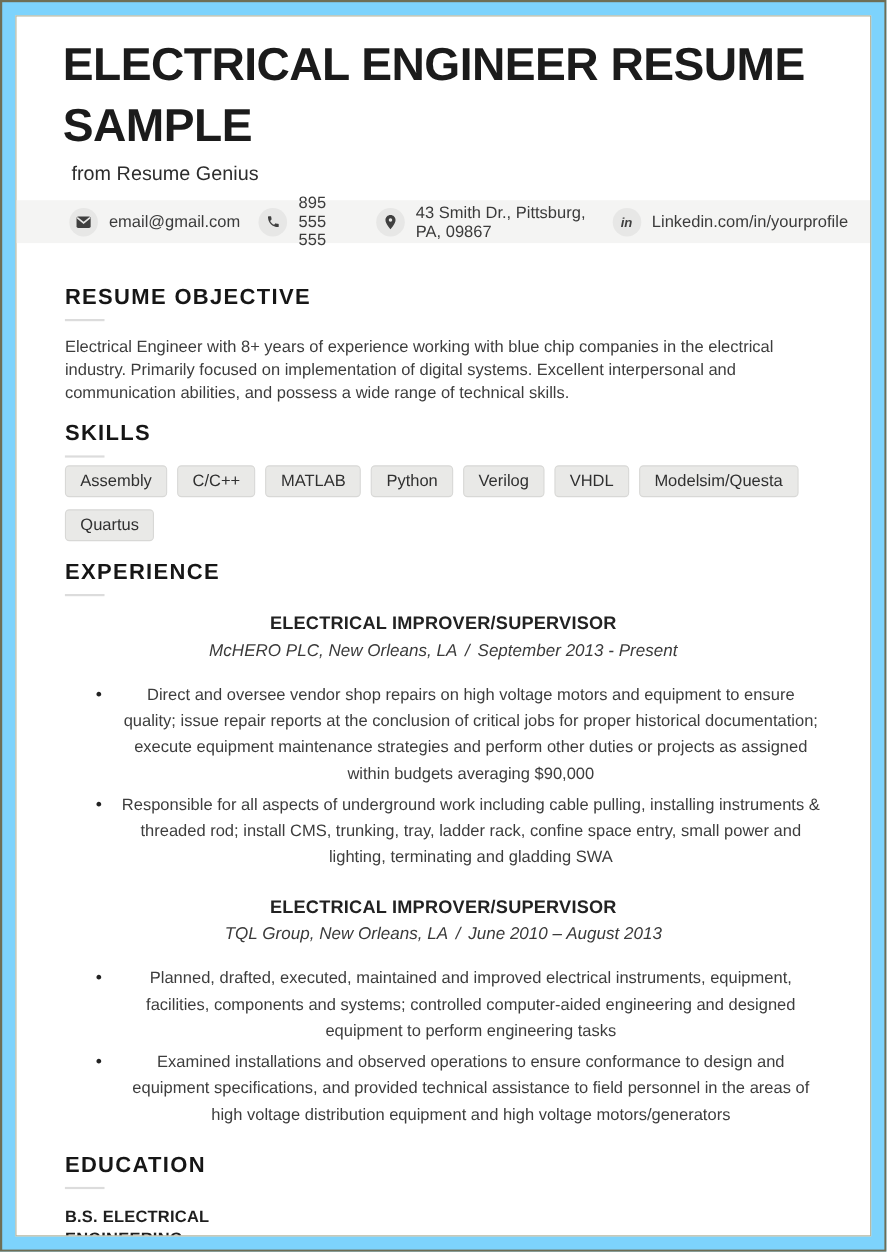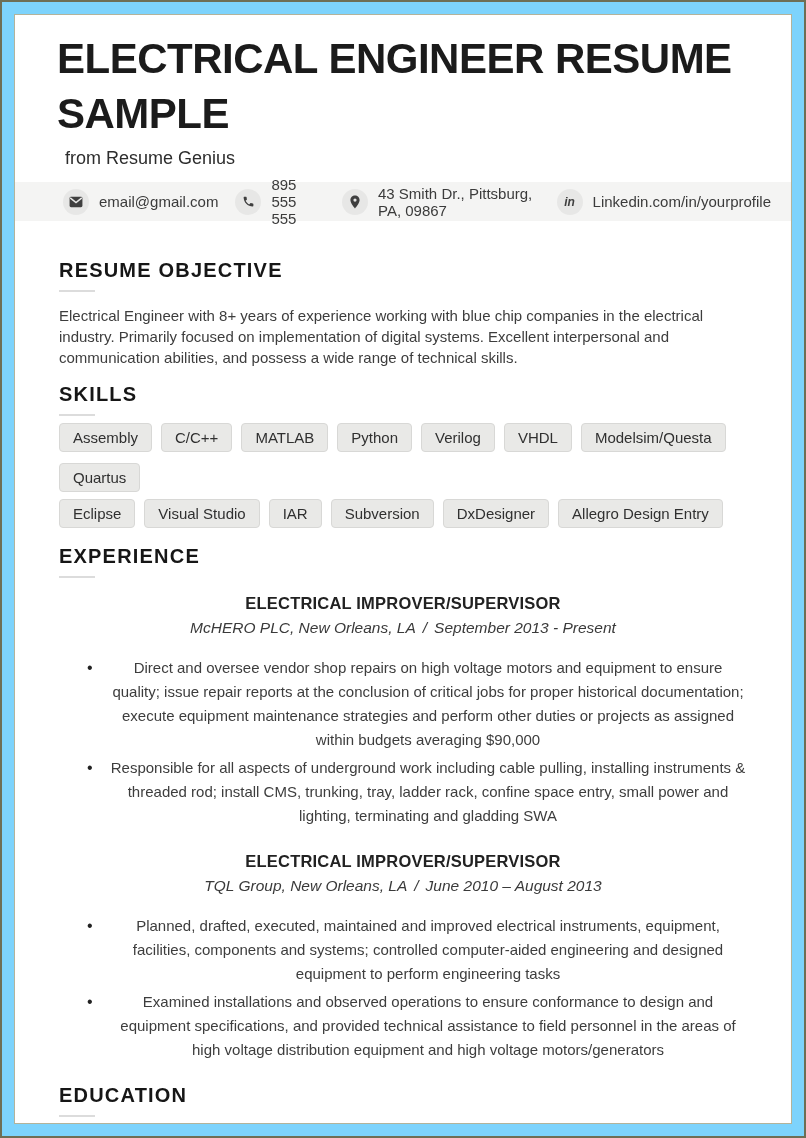--- a/index.html
+++ b/index.html
@@ -173,28 +173,20 @@
         <div class="skill-row">
           <span class="skill-tag">Assembly</span>
           <span class="skill-tag">C/C++</span>
           <span class="skill-tag">MATLAB</span>
           <span class="skill-tag">Python</span>
           <span class="skill-tag">Verilog</span>
           <span class="skill-tag">VHDL</span>
           <span class="skill-tag">Modelsim/Questa</span>
           <span class="skill-tag">Quartus</span>
         </div>
-        <div class="skill-row">
-          <span class="skill-tag">Eclipse</span>
-          <span class="skill-tag">Visual Studio</span>
-          <span class="skill-tag">IAR</span>
-          <span class="skill-tag">Subversion</span>
-          <span class="skill-tag">DxDesigner</span>
-          <span class="skill-tag">Allegro Design Entry</span>
-        </div>
       </section>
 
       <section class="experience-section">
         <h2 class="section-heading">EXPERIENCE</h2>
         <div class="heading-rule"></div>
 
         <article class="job">
           <h3 class="job-title">ELECTRICAL IMPROVER/SUPERVISOR</h3>
           <div class="job-meta">
             <span>McHERO PLC, New Orleans, LA</span><span class="sep">/</span><span>September 2013 - Present</span>

